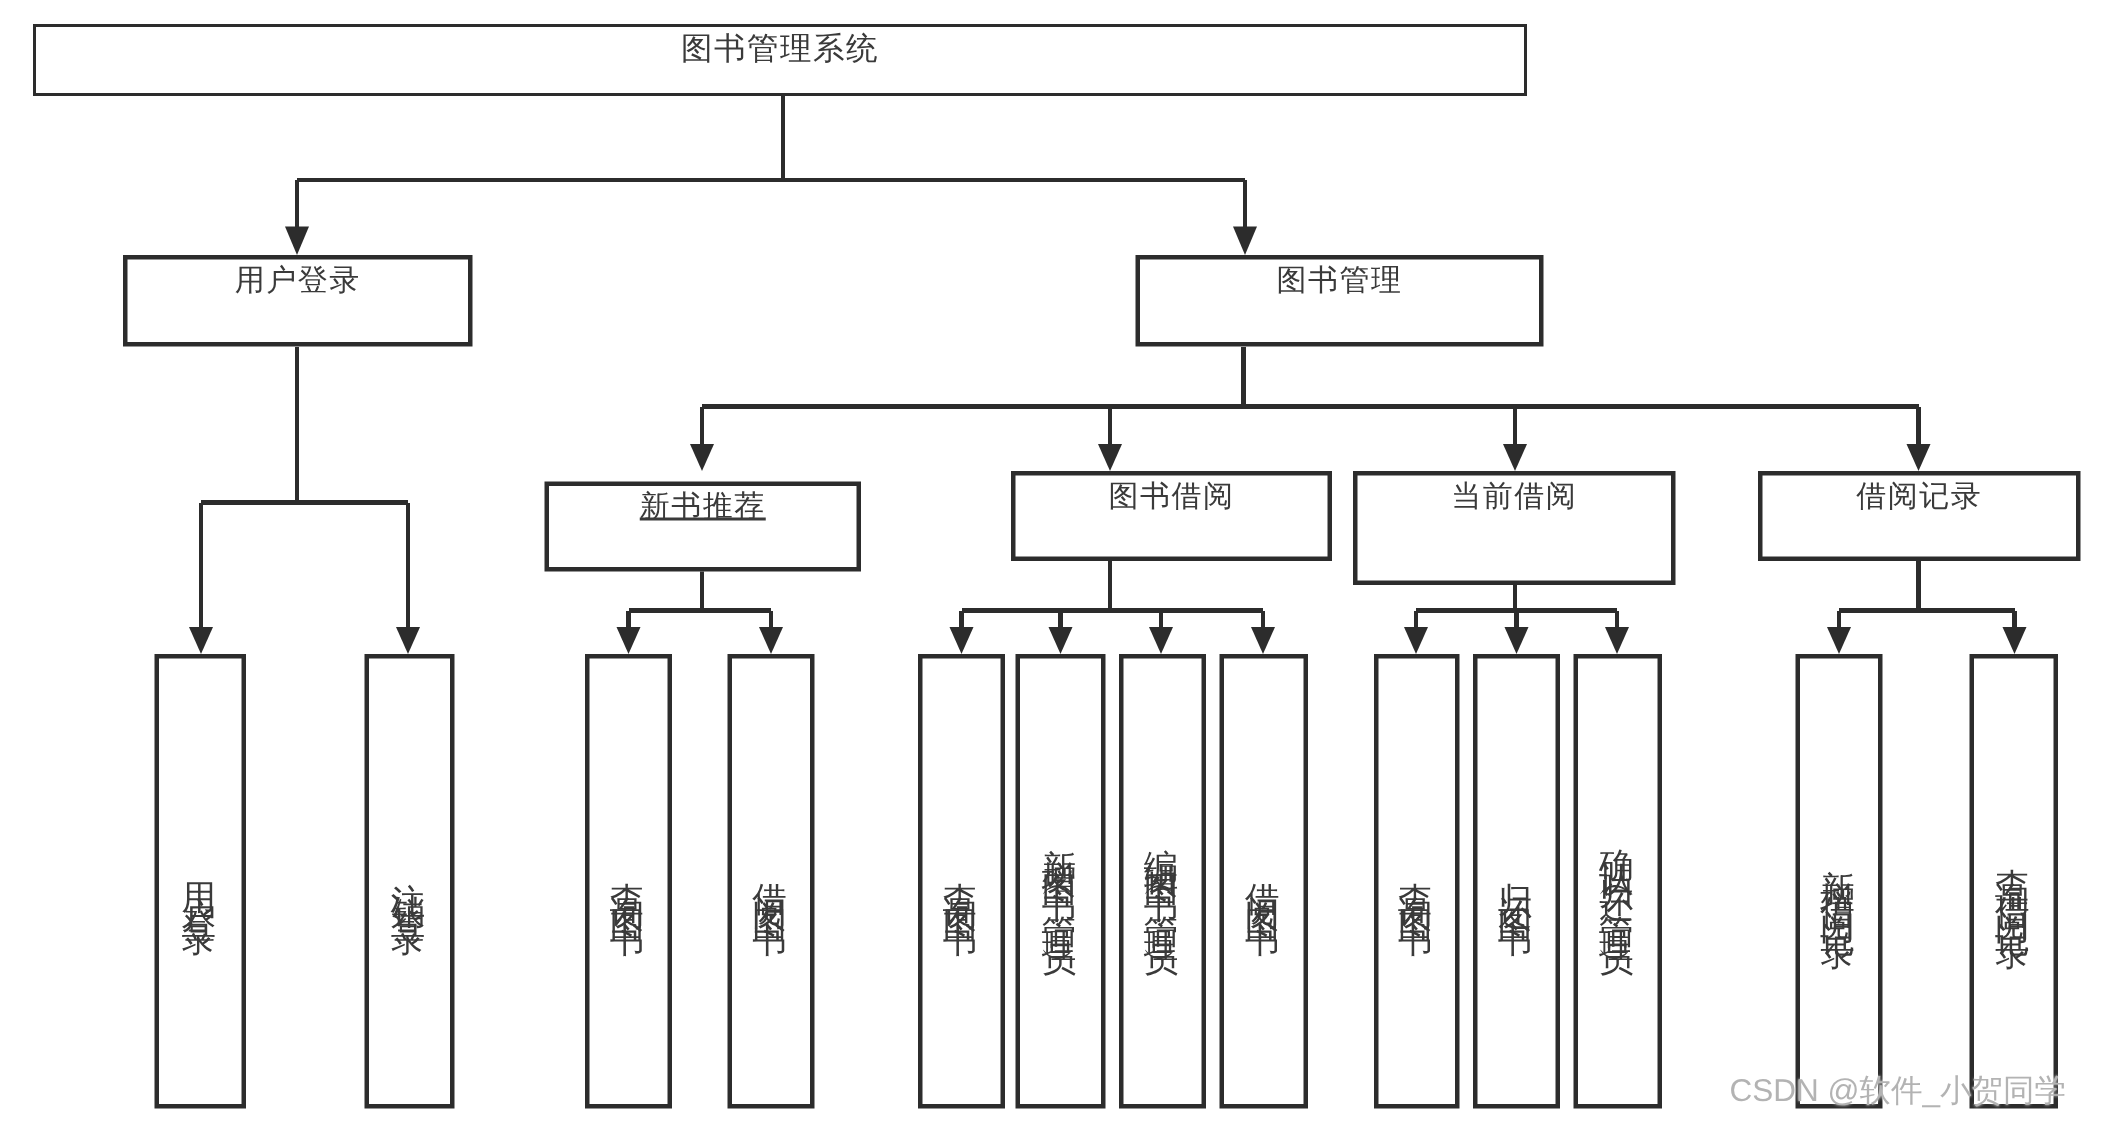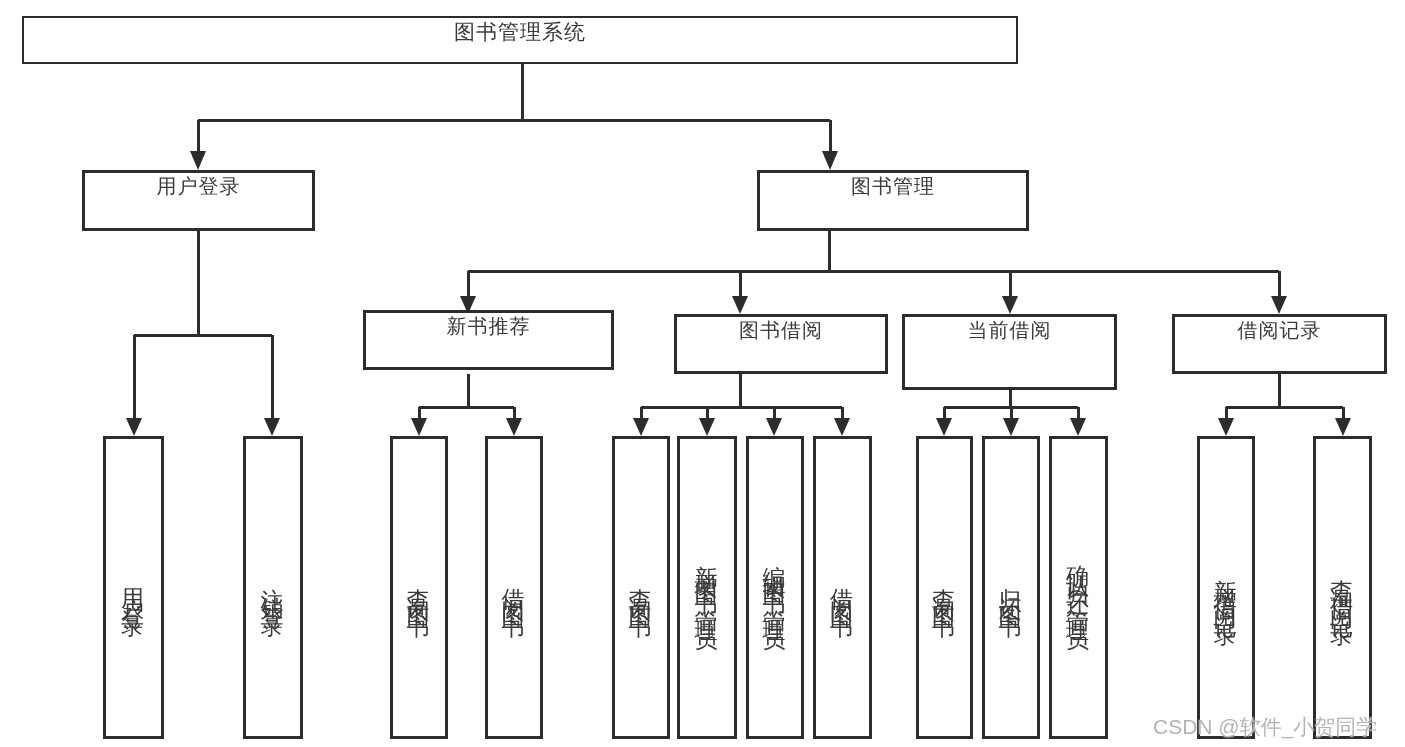--- a/index.html
+++ b/index.html
@@ -103,21 +103,21 @@
     <span>图书管理系统</span>
   </div>
 
   <div class="hbox" style="left:82px; top:170px; width:233px; height:61px;">
     <span>用户登录</span>
   </div>
   <div class="hbox" style="left:712px; top:170px; width:272px; height:61px;margin-left:45px;">
     <span>图书管理</span>
   </div>
 
-  <div class="hbox" style="left:363px; top:310px; width:251px; height:60px;">
+  <div class="hbox" style="left:363px; top:321px; width:211px; height:60px;text-decoration:underline;">
     <span>新书推荐</span>
   </div>
   <div class="hbox" style="left:633px; top:314px; width:214px; height:60px;margin-left:41px;">
     <span>图书借阅</span>
   </div>
   <div class="hbox" style="left:902px; top:314px; width:215px; height:76px;">
     <span>当前借阅</span>
   </div>
   <div class="hbox" style="left:1172px; top:314px; width:215px; height:60px;">
     <span>借阅记录</span>

